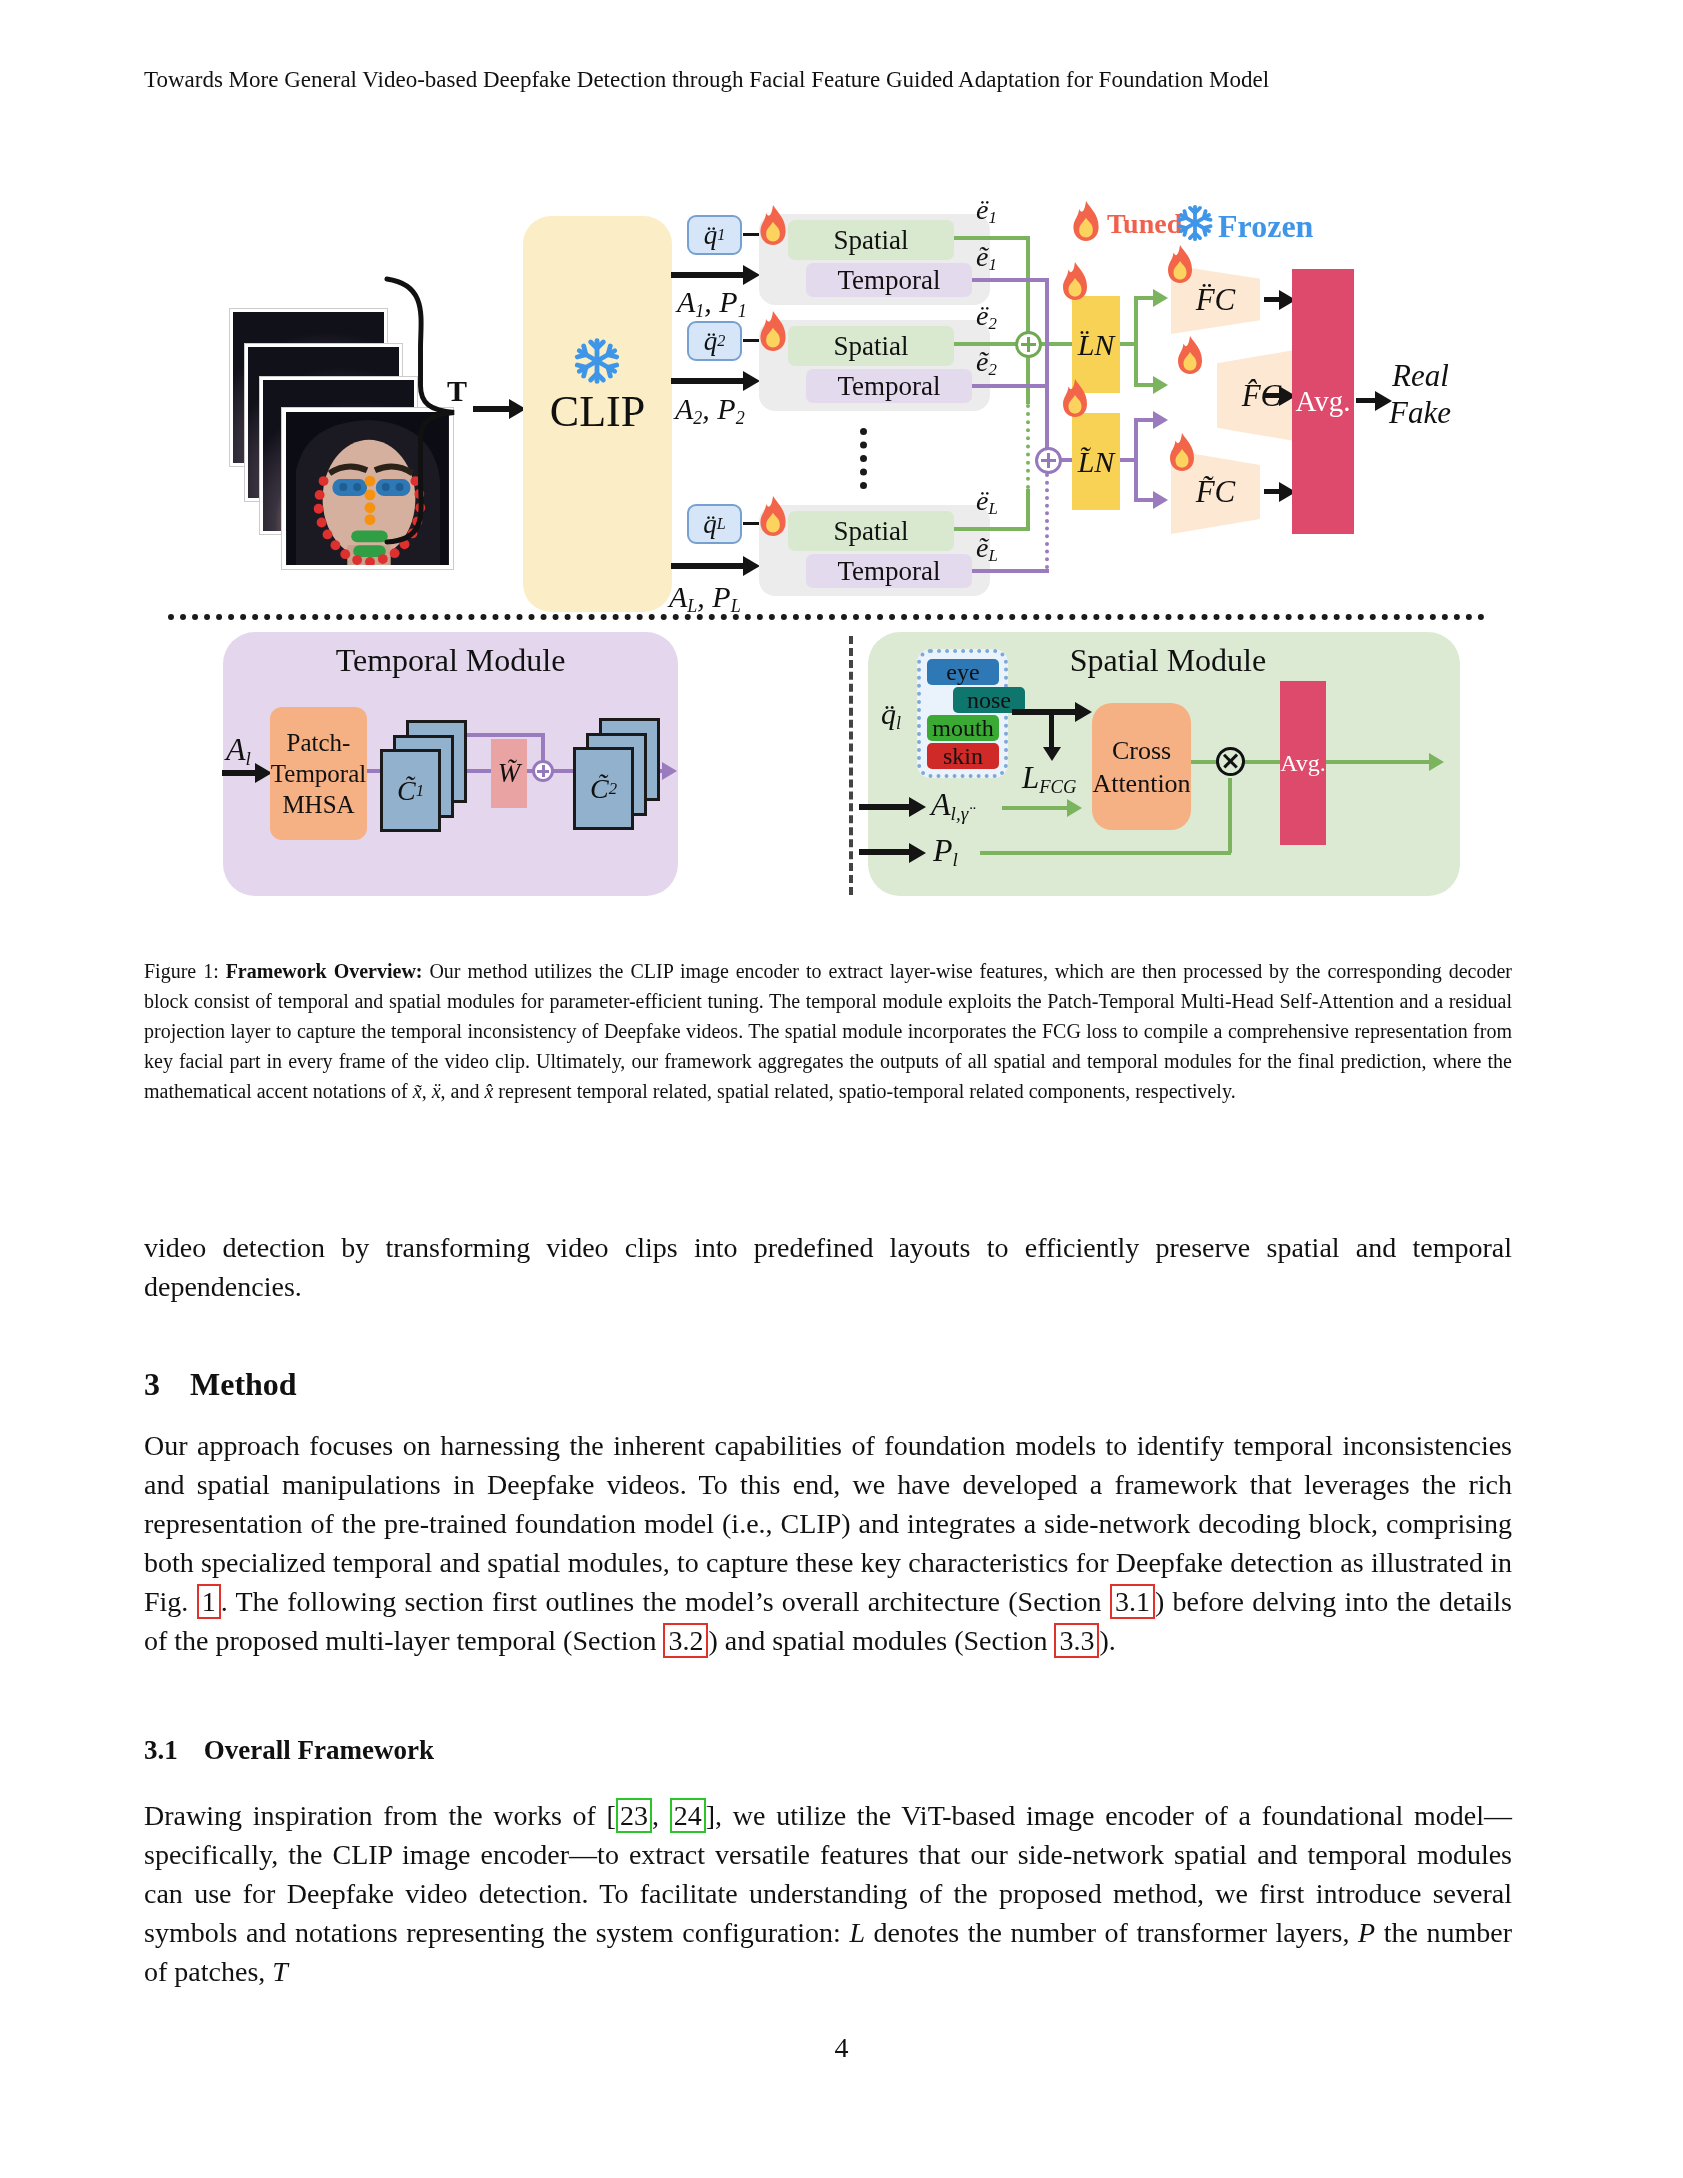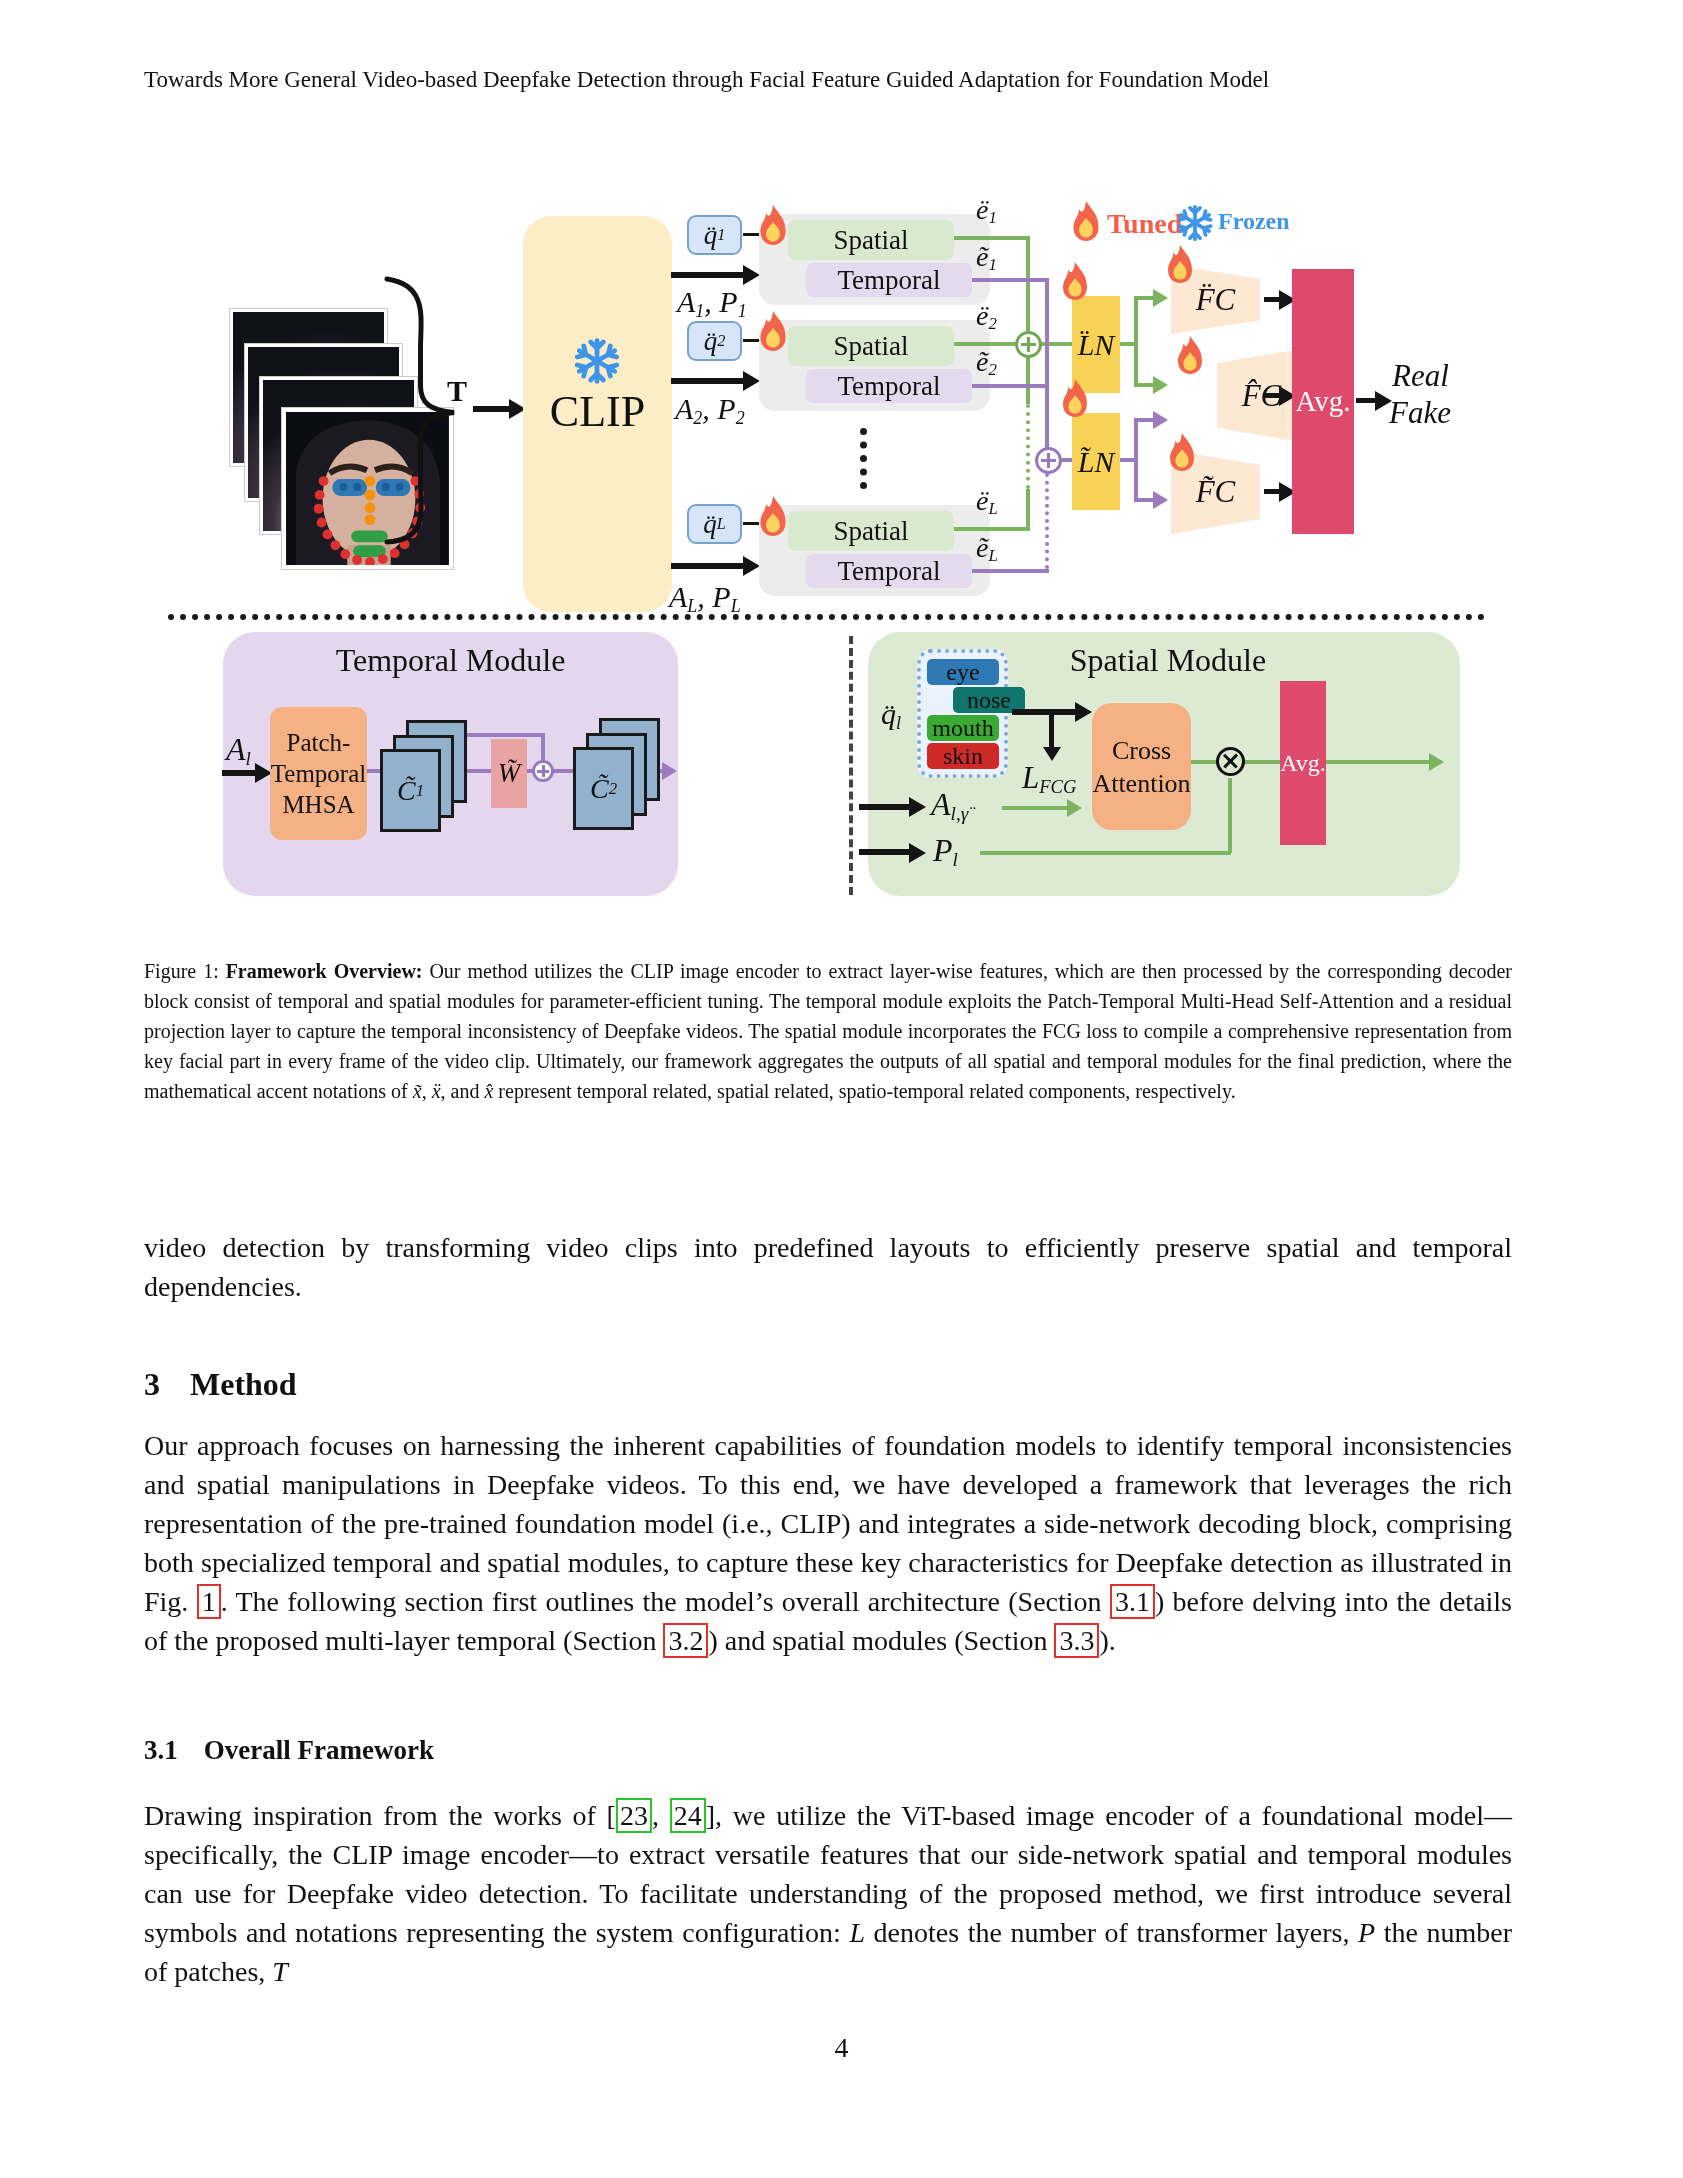--- a/index.html
+++ b/index.html
@@ -266,21 +266,21 @@
     <div class="abs i" style="left:1392px;top:358px;font-size:31px;">Real</div>
     <div class="abs i" style="left:1389px;top:395px;font-size:31px;">Fake</div>
 
     <svg class="abs" style="left:1069px;top:200px;" width="34" height="42" viewBox="0 0 32 40">
         <use href="#flameshape"></use>
       </svg>
     <div class="abs" style="left:1107px;top:208px;font-size:28px;font-weight:bold;color:#f0604d;">Tuned</div>
     <svg class="abs" style="left:1176px;top:204px;" width="38" height="38" viewBox="-17 -17 34 34">
         <use href="#snowshape"></use>
       </svg>
-    <div class="abs" style="left:1218px;top:208px;font-size:24px;font-weight:bold;color:#3f96e8;">Frozen</div>
+    <div class="abs" style="left:1218px;top:208px;font-size:32px;font-weight:bold;color:#3f96e8;">Frozen</div>
 
     <div class="abs" style="left:168px;top:614px;width:1317px;border-top:6px dotted #1a1a1a;"></div>
 
     <div class="panel" style="left:223px;top:632px;width:455px;height:264px;background:#e4d6ec;"></div>
     <div class="abs ctr" style="left:223px;top:642px;width:455px;font-size:32px;">Temporal Module</div>
     <div class="abs" style="left:226px;top:731px;font-size:32px;"><span style="font-style: italic;">A</span><sub style="font-style: italic;">l</sub></div>
     <div class="ln lblk" style="left:222px;top:770px;width:38px;height:6px;"></div>
     <div class="tri tri-r-blk" style="left:255px;top:763px;"></div>
 
     <div class="ln lpur" style="left:367px;top:769px;width:17px;height:4px;"></div>

